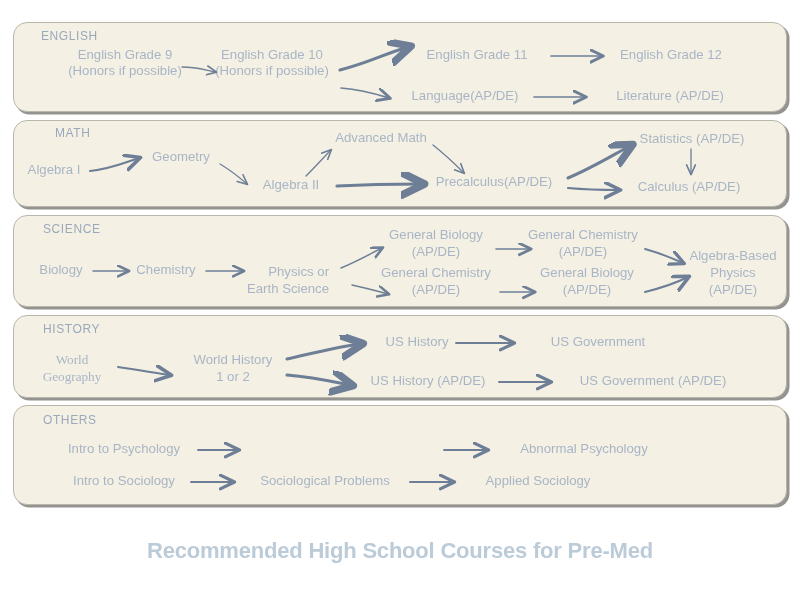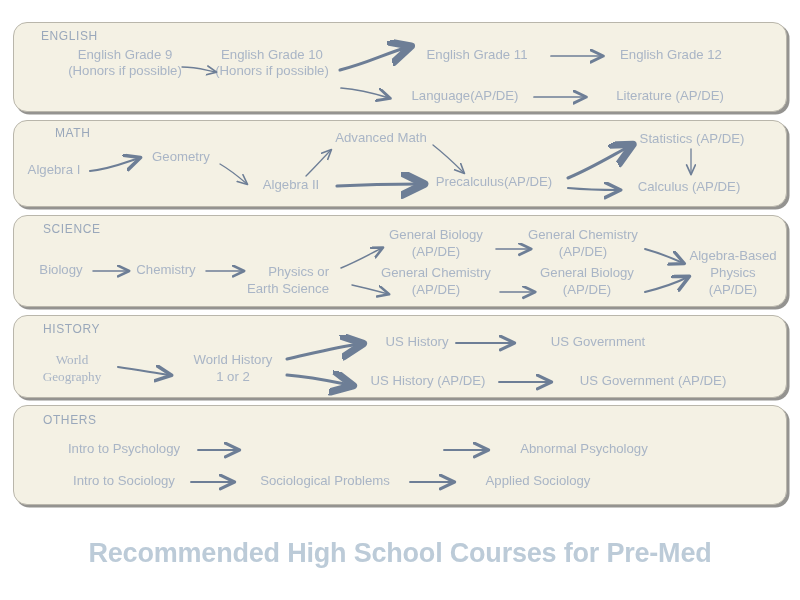--- a/index.html
+++ b/index.html
@@ -41,21 +41,21 @@
   }
   .node.l2{line-height:17px;}
 
   .arrows{position:absolute;left:0;top:0;width:800px;height:600px;pointer-events:none;}
 
   .maintitle{
     position:absolute;
     left:0;width:800px;
     text-align:center;
     color:#bccbd8;
-    font-size:27px;
+    font-size:22px;
     font-weight:bold;
     letter-spacing:-.2px;
     white-space:nowrap;
   }
 </style>
 </head>
 <body>
 
 <div id="stage">
 

